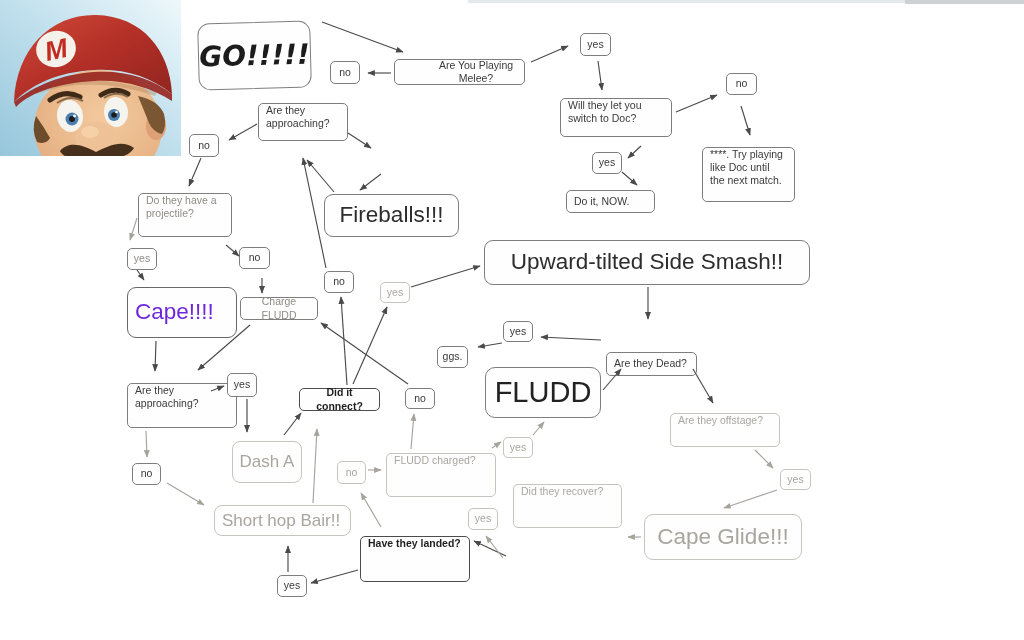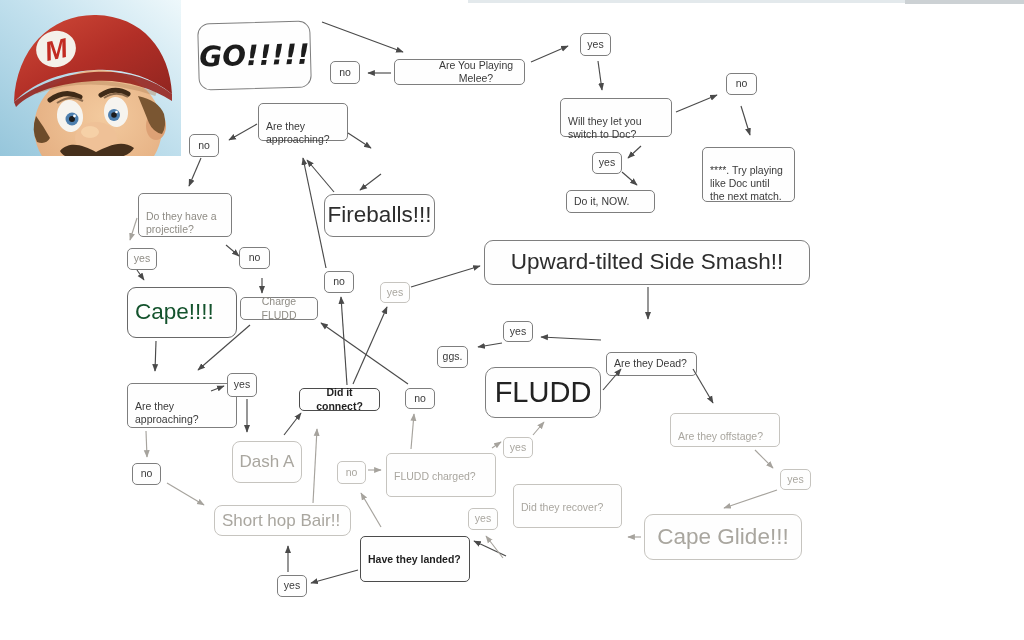--- a/index.html
+++ b/index.html
@@ -13,23 +13,23 @@
         box-sizing:border-box;display:flex;align-items:center;justify-content:center;
         text-align:center;color:#3a3a3a;line-height:1.25;padding:1px 3px;}
   .v-q{font-size:10.5px;}
   .v-mid{font-size:17px;border-radius:8px;}
   .v-big{font-size:22.5px;border-radius:9px;color:#2d2d2d;}
   .v-xl{font-size:29px;border-radius:10px;color:#222;}
   .v-title{font-size:28px;border-radius:12px;color:#1c1c1c;font-weight:bold;font-style:italic;
            font-family:"DejaVu Sans",sans-serif;transform:rotate(-1.5deg);}
   .m-strong{border-color:#4c4c4c;border-width:1.5px;color:#1f1f1f;font-weight:bold;}
   .m-faded{border-color:#c6c4bf;color:#a9a69f;}
-  .m-dim{color:#14532d;border-color:#686868;}
+  .m-dim{color:#6d28d9;border-color:#686868;}
   .m-graytext{color:#8f8c85;}
-  .pos-tl{align-items:flex-start;justify-content:flex-start;text-align:left;padding:16px 7px;}
+  .pos-tl{align-items:flex-start;justify-content:flex-start;text-align:left;padding:0 7px;}
   .pos-cl{justify-content:flex-start;text-align:left;padding:1px 7px;}
 </style>
 </head>
 <body>
 
 <div id="stage">
 
   <div class="band" style="left:468px;width:437px;"></div>
   <div class="band" style="left:905px;width:119px;height:4px;background:#ccd1d4;"></div>
 
@@ -126,21 +126,21 @@
       </div>
       <div class="node v-q m-graytext pos-c" style="left: 240px; top: 297px; width: 78px; height: 23px;">
         <span>Charge FLUDD</span>
       </div>
       <div class="node v-q pos-c" style="left: 324px; top: 271px; width: 30px; height: 22px;">
         <span>no</span>
       </div>
       <div class="node v-q m-faded pos-c" style="left: 380px; top: 282px; width: 30px; height: 21px;">
         <span>yes</span>
       </div>
-      <div class="node v-big pos-c" style="left: 324px; top: 194px; width: 111px; height: 43px;">
+      <div class="node v-big pos-c" style="left: 324px; top: 194px; width: 135px; height: 43px;">
         <span>Fireballs!!!</span>
       </div>
       <div class="node v-big pos-c" style="left: 484px; top: 240px; width: 326px; height: 45px;">
         <span>Upward-tilted Side Smash!!</span>
       </div>
       <div class="node v-q pos-c" style="left: 503px; top: 321px; width: 30px; height: 21px;">
         <span>yes</span>
       </div>
       <div class="node v-q pos-c" style="left: 437px; top: 346px; width: 31px; height: 22px;">
         <span>ggs.</span>

